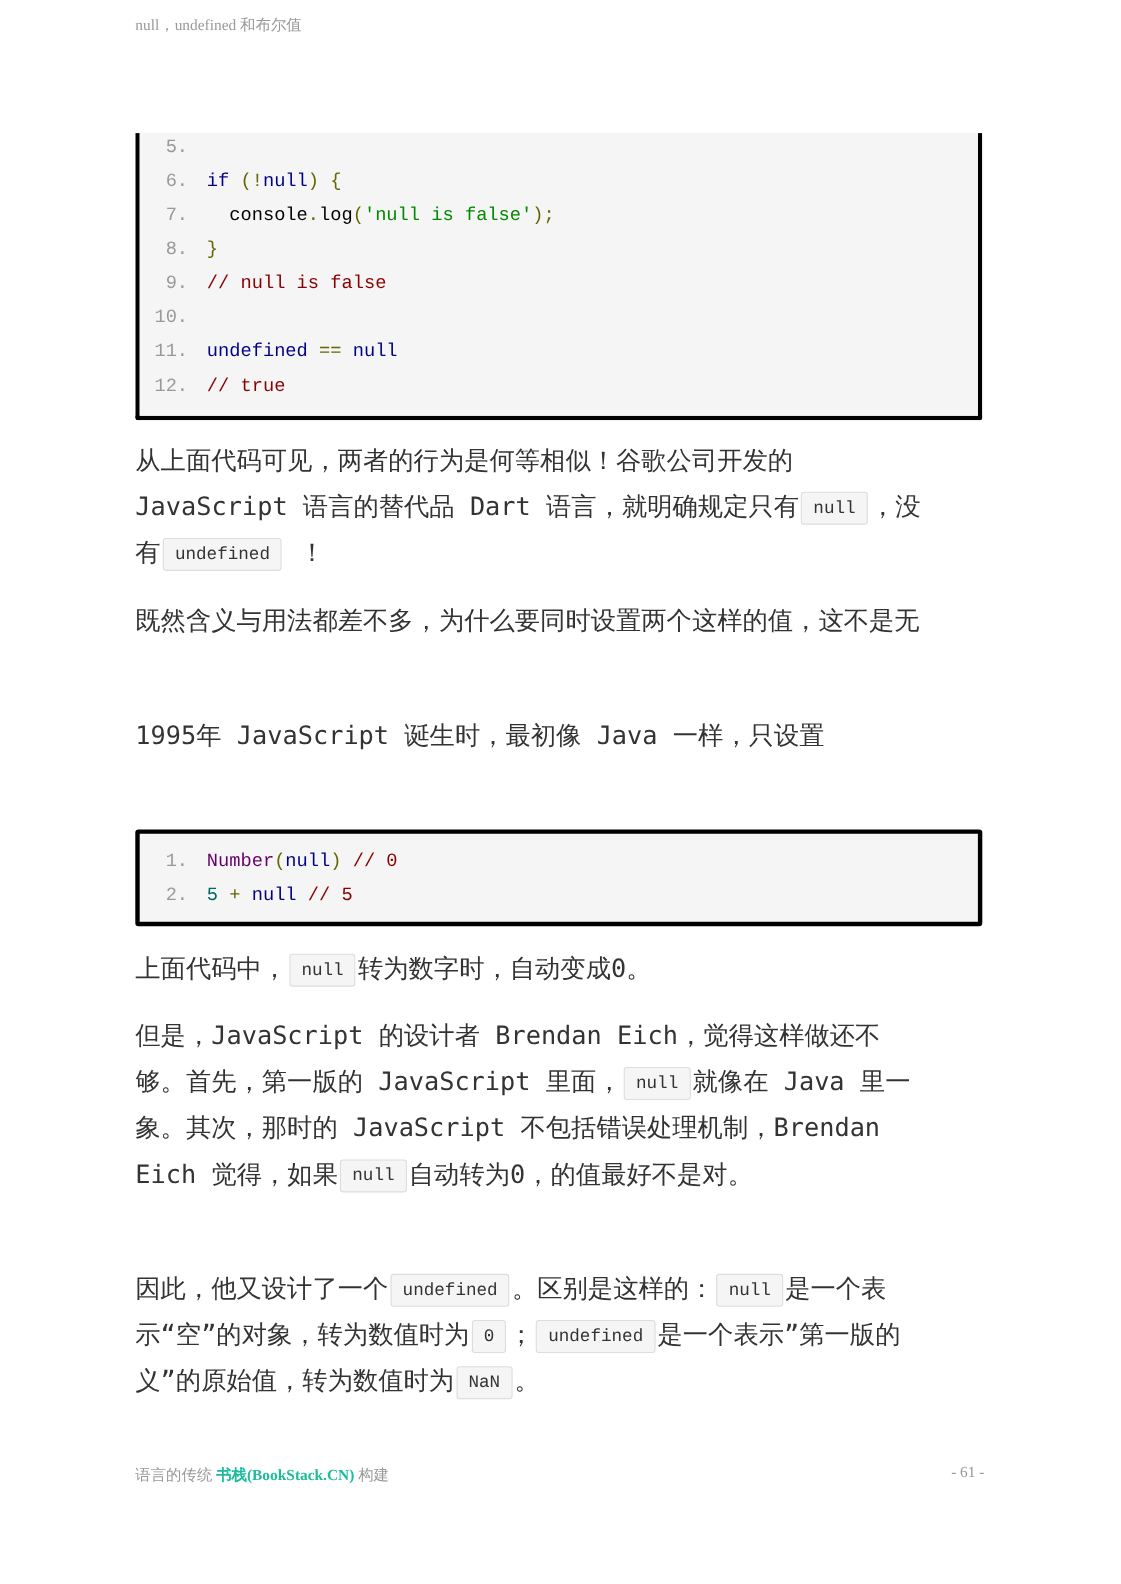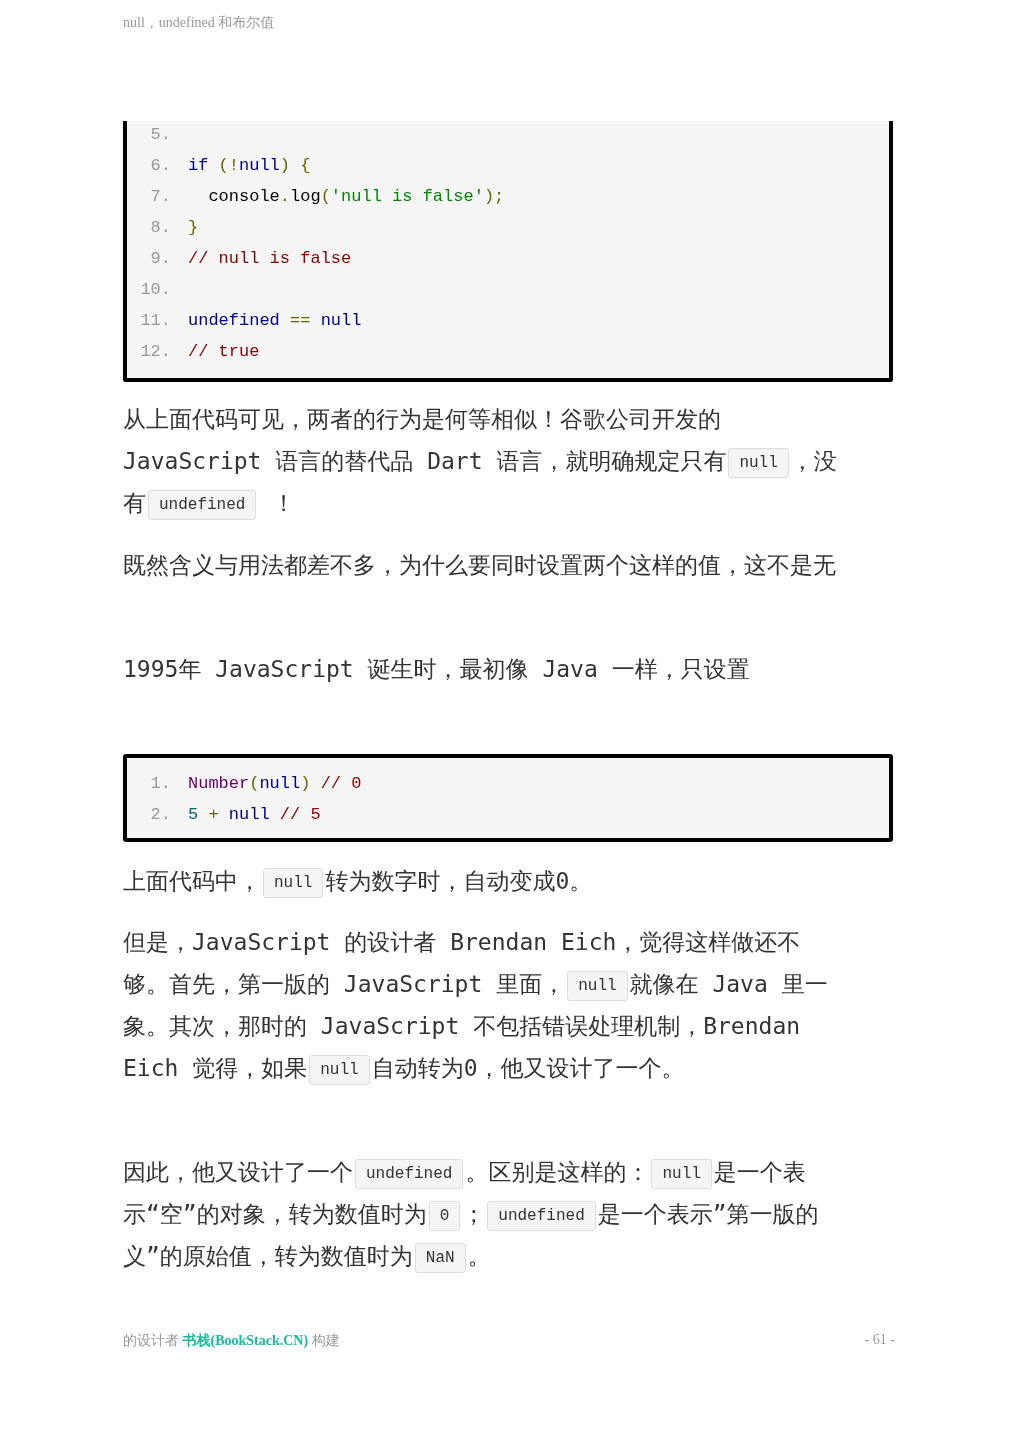--- a/index.html
+++ b/index.html
@@ -69,25 +69,25 @@
   </div>
 
 <div class="para" style="top:860px;">
   <span class="line"><span>上面代码中，</span><code class="inl">null</code><span>转为数字时，自动变成0。</span></span>
 </div>
 
 <div class="para" style="top:921px;">
   <span class="line">但是，JavaScript 的设计者 Brendan Eich，觉得这样做还不</span>
   <span class="line"><span>够。首先，第一版的 JavaScript 里面，</span><code class="inl">null</code><span>就像在 Java 里一</span></span>
   <span class="line">象。其次，那时的 JavaScript 不包括错误处理机制，Brendan</span>
-  <span class="line"><span>Eich 觉得，如果</span><code class="inl">null</code><span>自动转为0，他又设计了一个。</span></span>
+  <span class="line"><span>Eich 觉得，如果</span><code class="inl">null</code><span>自动转为0，的值最好不是对。</span></span>
 </div>
 
 <div class="para" style="top:1151px;">
   <span class="line"><span>因此，他又设计了一个</span><code class="inl">undefined</code><span>。区别是这样的：</span><code class="inl">null</code><span>是一个表</span></span>
   <span class="line"><span>示“空”的对象，转为数值时为</span><code class="inl">0</code><span>；</span><code class="inl">undefined</code><span>是一个表示”第一版的</span></span>
   <span class="line"><span>义”的原始值，转为数值时为</span><code class="inl">NaN</code><span>。</span></span>
 </div>
 
 <div class="footer">
-  <span>的设计者 </span><span class="brand">书栈(BookStack.CN)</span><span> 构建</span>
+  <span>语言的传统 </span><span class="brand">书栈(BookStack.CN)</span><span> 构建</span>
   <span class="page">- 61 -</span>
 </div>
 
 </body></html>

